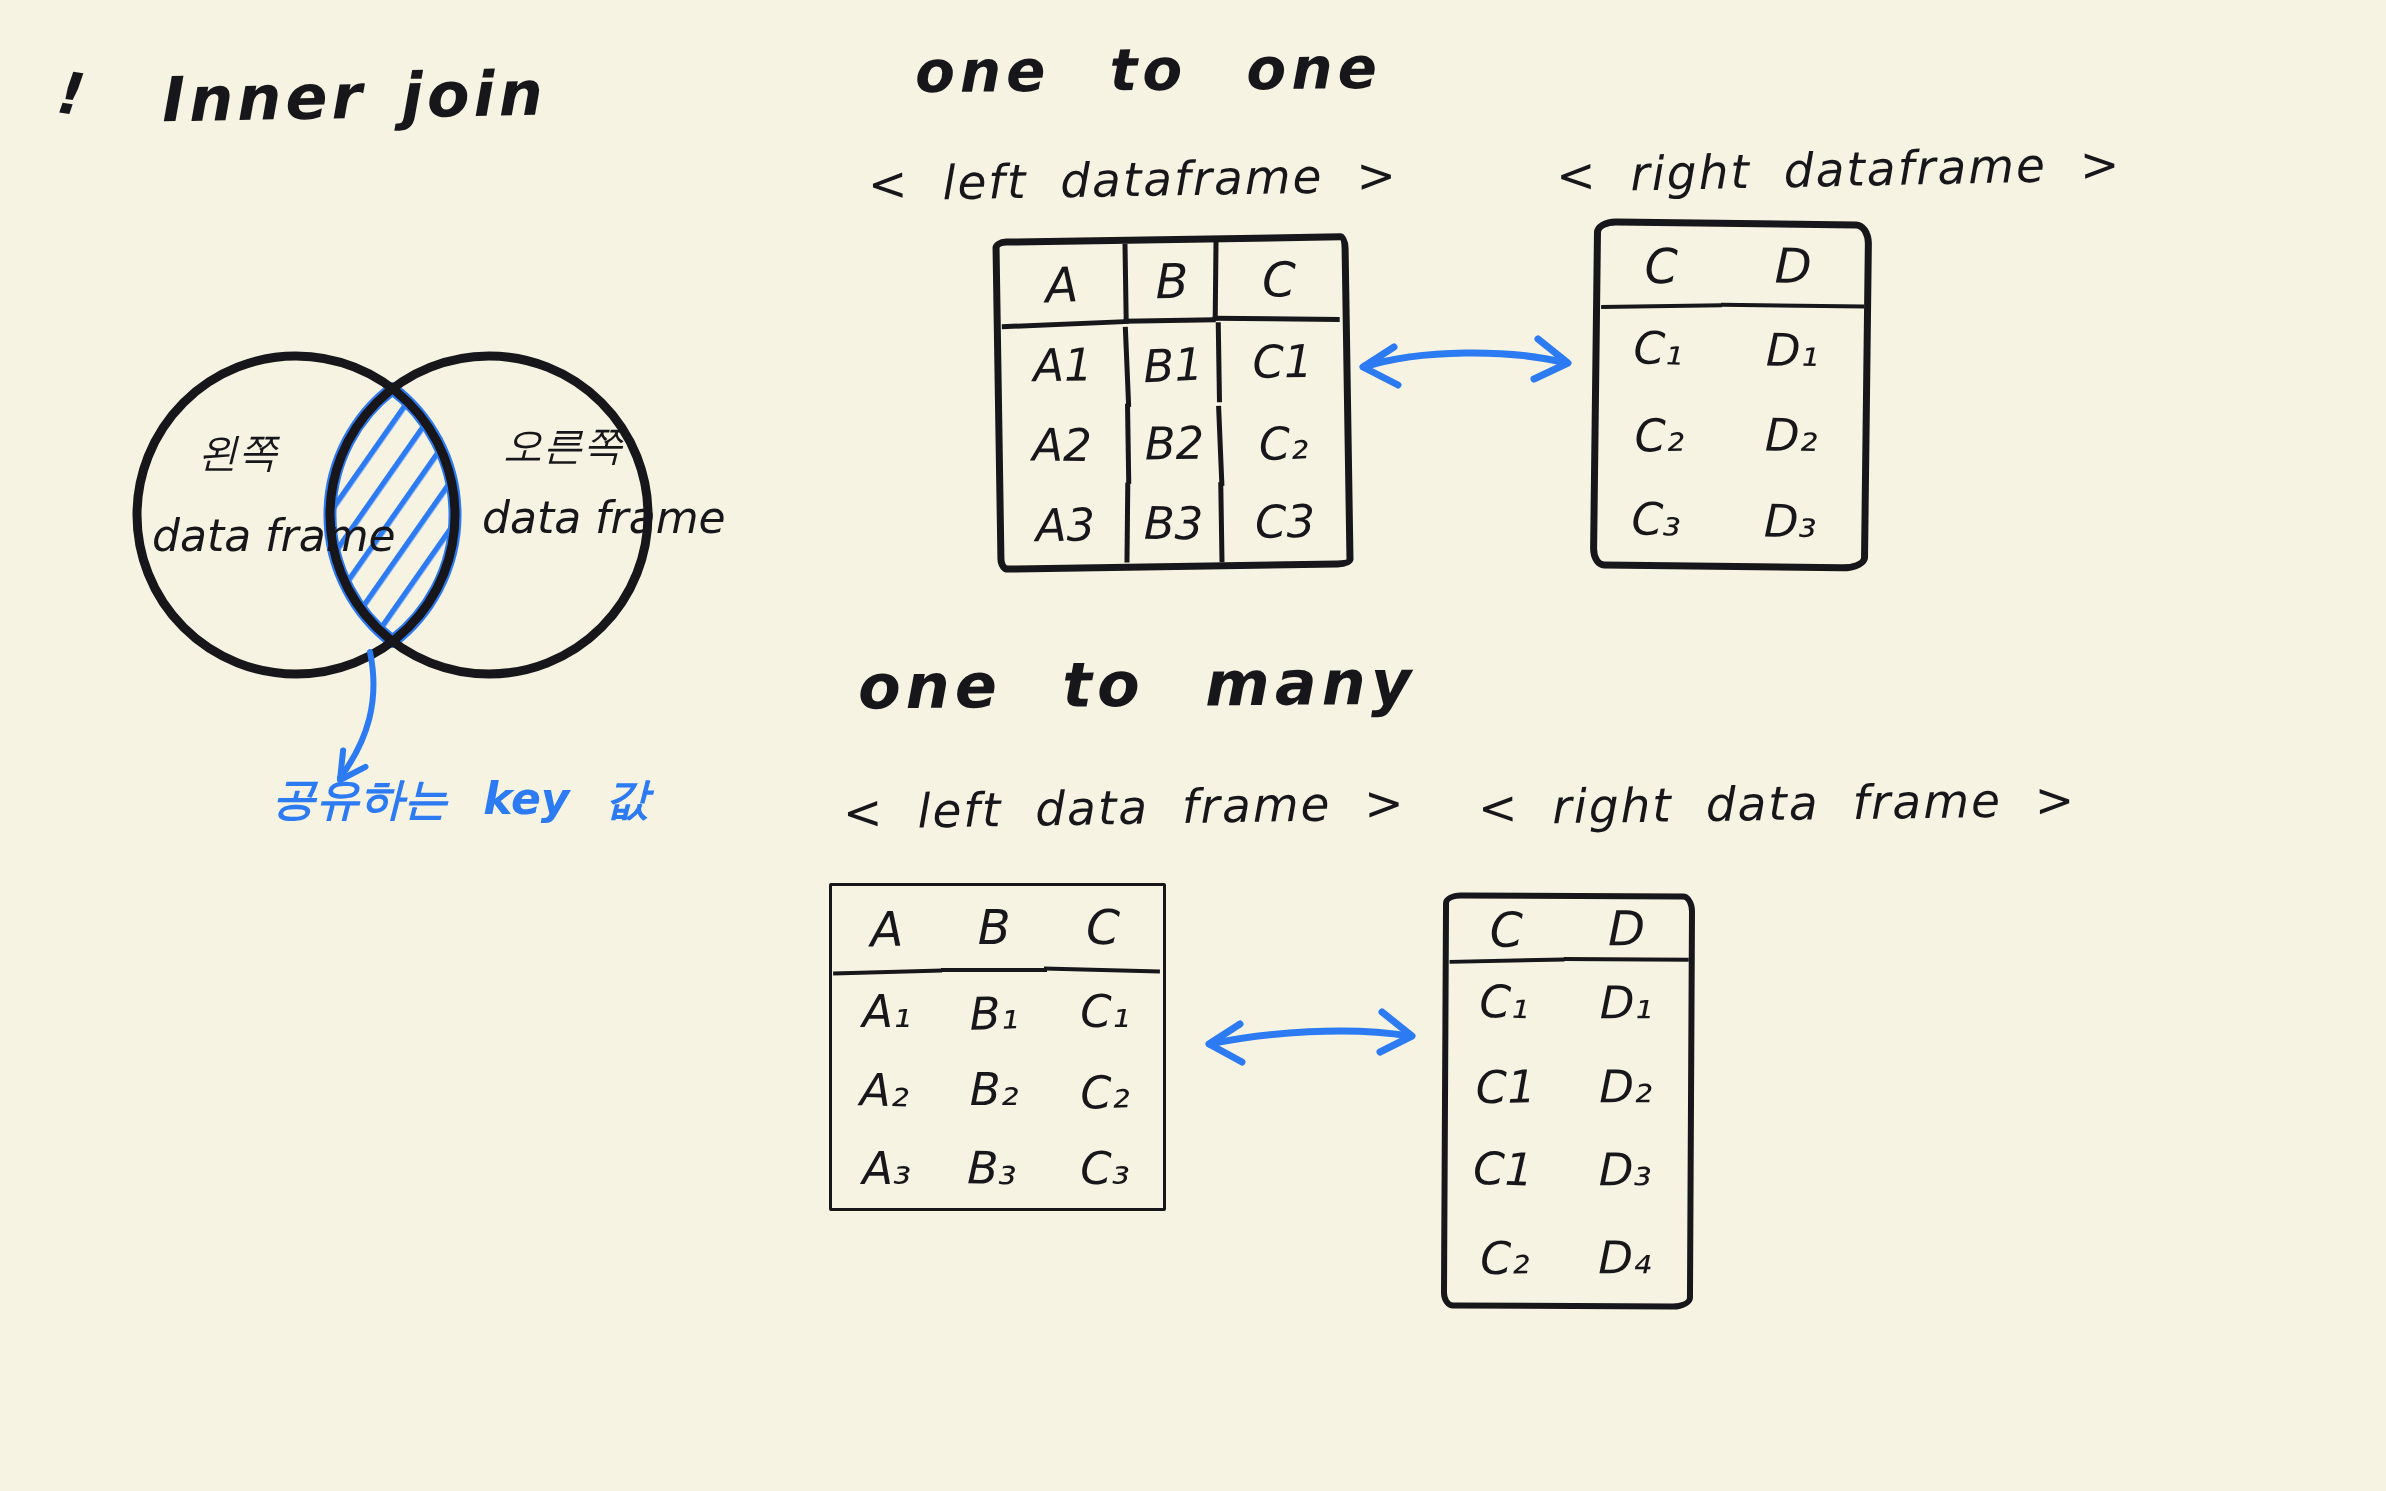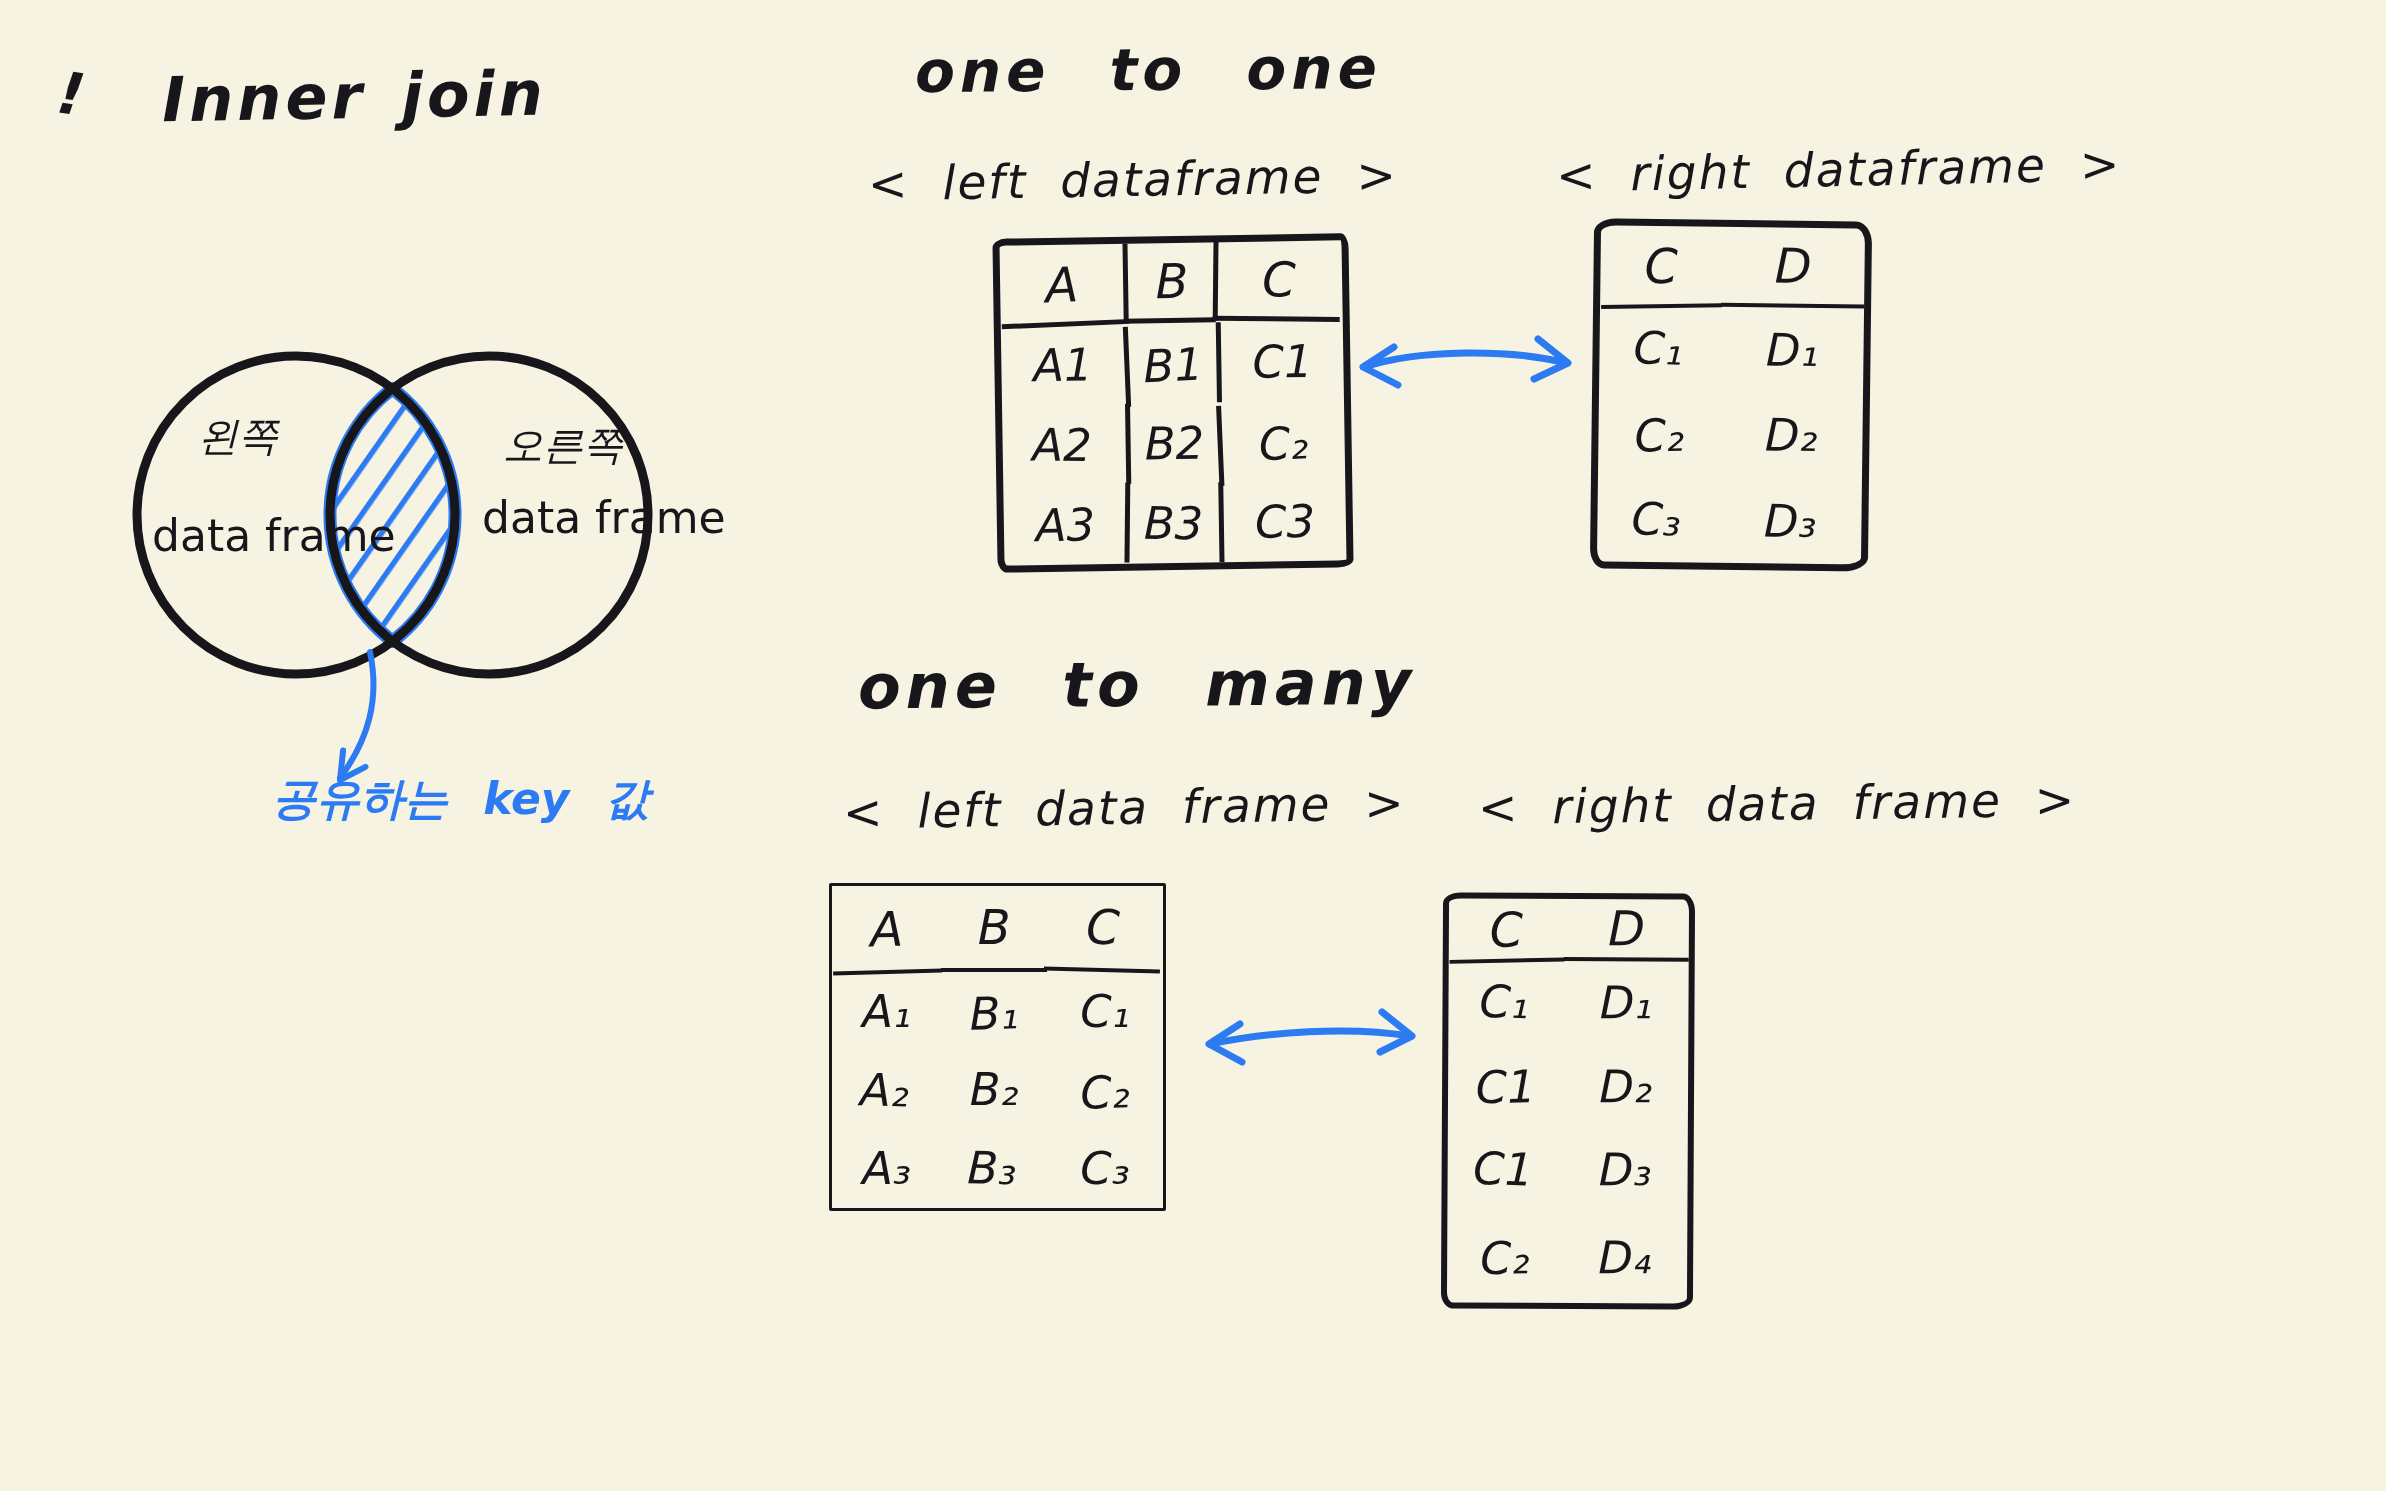--- a/index.html
+++ b/index.html
@@ -20,21 +20,21 @@
   #title{left:58px;top:60px;display:flex;gap:78px;align-items:flex-start;}
   #title .marker{font-size:58px;font-style:italic;font-weight:700;transform:rotate(8deg);}
   #title .text{font-size:62px;font-style:italic;font-weight:700;letter-spacing:4px;word-spacing:10px;transform:rotate(-1deg);}
 
   
   .section-heading{font-size:58px;font-weight:700;font-style:italic;letter-spacing:5px;word-spacing:34px;}
   .df-label{font-size:47px;font-style:italic;letter-spacing:2px;word-spacing:16px;white-space:nowrap;}
 
   
   .venn-label-ko{font-size:40px;font-style:italic;}
-  .venn-label-en{font-size:44px;white-space:nowrap;}
+  .venn-label-en{font-size:44px;font-style:italic;white-space:nowrap;}
   #venn-annotation{font-size:44px;font-style:italic;color:var(--blue);word-spacing:20px;white-space:nowrap;font-weight:bold;}
 
   
   .sketch-table{
     display:grid;box-sizing:border-box;
     border:7px solid var(--ink);
   }
   .sketch-table .cell{
     display:flex;align-items:center;justify-content:center;
     font-size:45px;font-style:italic;color:var(--ink);
@@ -97,21 +97,21 @@
     <path d="M274.5 48.6 A159 159 0 0 1 274.5 301.4 A159 159 0 0 1 274.5 48.6 Z" fill="url(#hatch)" stroke="#2C7BF2" stroke-width="13" stroke-linejoin="round"></path>
   </g>
   <circle cx="178" cy="175" r="159" fill="none" stroke="#17161A" stroke-width="9"></circle>
   <circle cx="371" cy="175" r="159" fill="none" stroke="#17161A" stroke-width="9"></circle>
   <g stroke="#2C7BF2" stroke-width="6" fill="none" stroke-linecap="round" stroke-linejoin="round">
     <path d="M252 312 C 262 360, 250 400, 222 438"></path>
     <path d="M247.5 426.8 L222 440 L225.1 410.4"></path>
   </g>
 </svg>
 
-<div class="abs venn-label-ko" style="left:198px;top:409px;">왼쪽</div>
+<div class="abs venn-label-ko" style="left:198px;top:425px;">왼쪽</div>
 <div class="abs venn-label-en" style="left:152px;top:510px;">data frame</div>
 <div class="abs venn-label-ko" style="left:503px;top:418px;">오른쪽</div>
 <div class="abs venn-label-en" style="left:482px;top:492px;">data frame</div>
 <div class="abs" id="venn-annotation" style="left:272px;top:770px;">공유하는  key 값</div>
 
 <div class="abs section-heading" style="left:915px;top:36px;transform:rotate(-0.5deg);">one to one</div>
 
 <div class="abs df-label" style="left:868px;top:152px;transform:rotate(-1deg);">&lt; left dataframe &gt;</div>
 
 <div class="abs sketch-table c3 vlines" id="oto-left-table">

